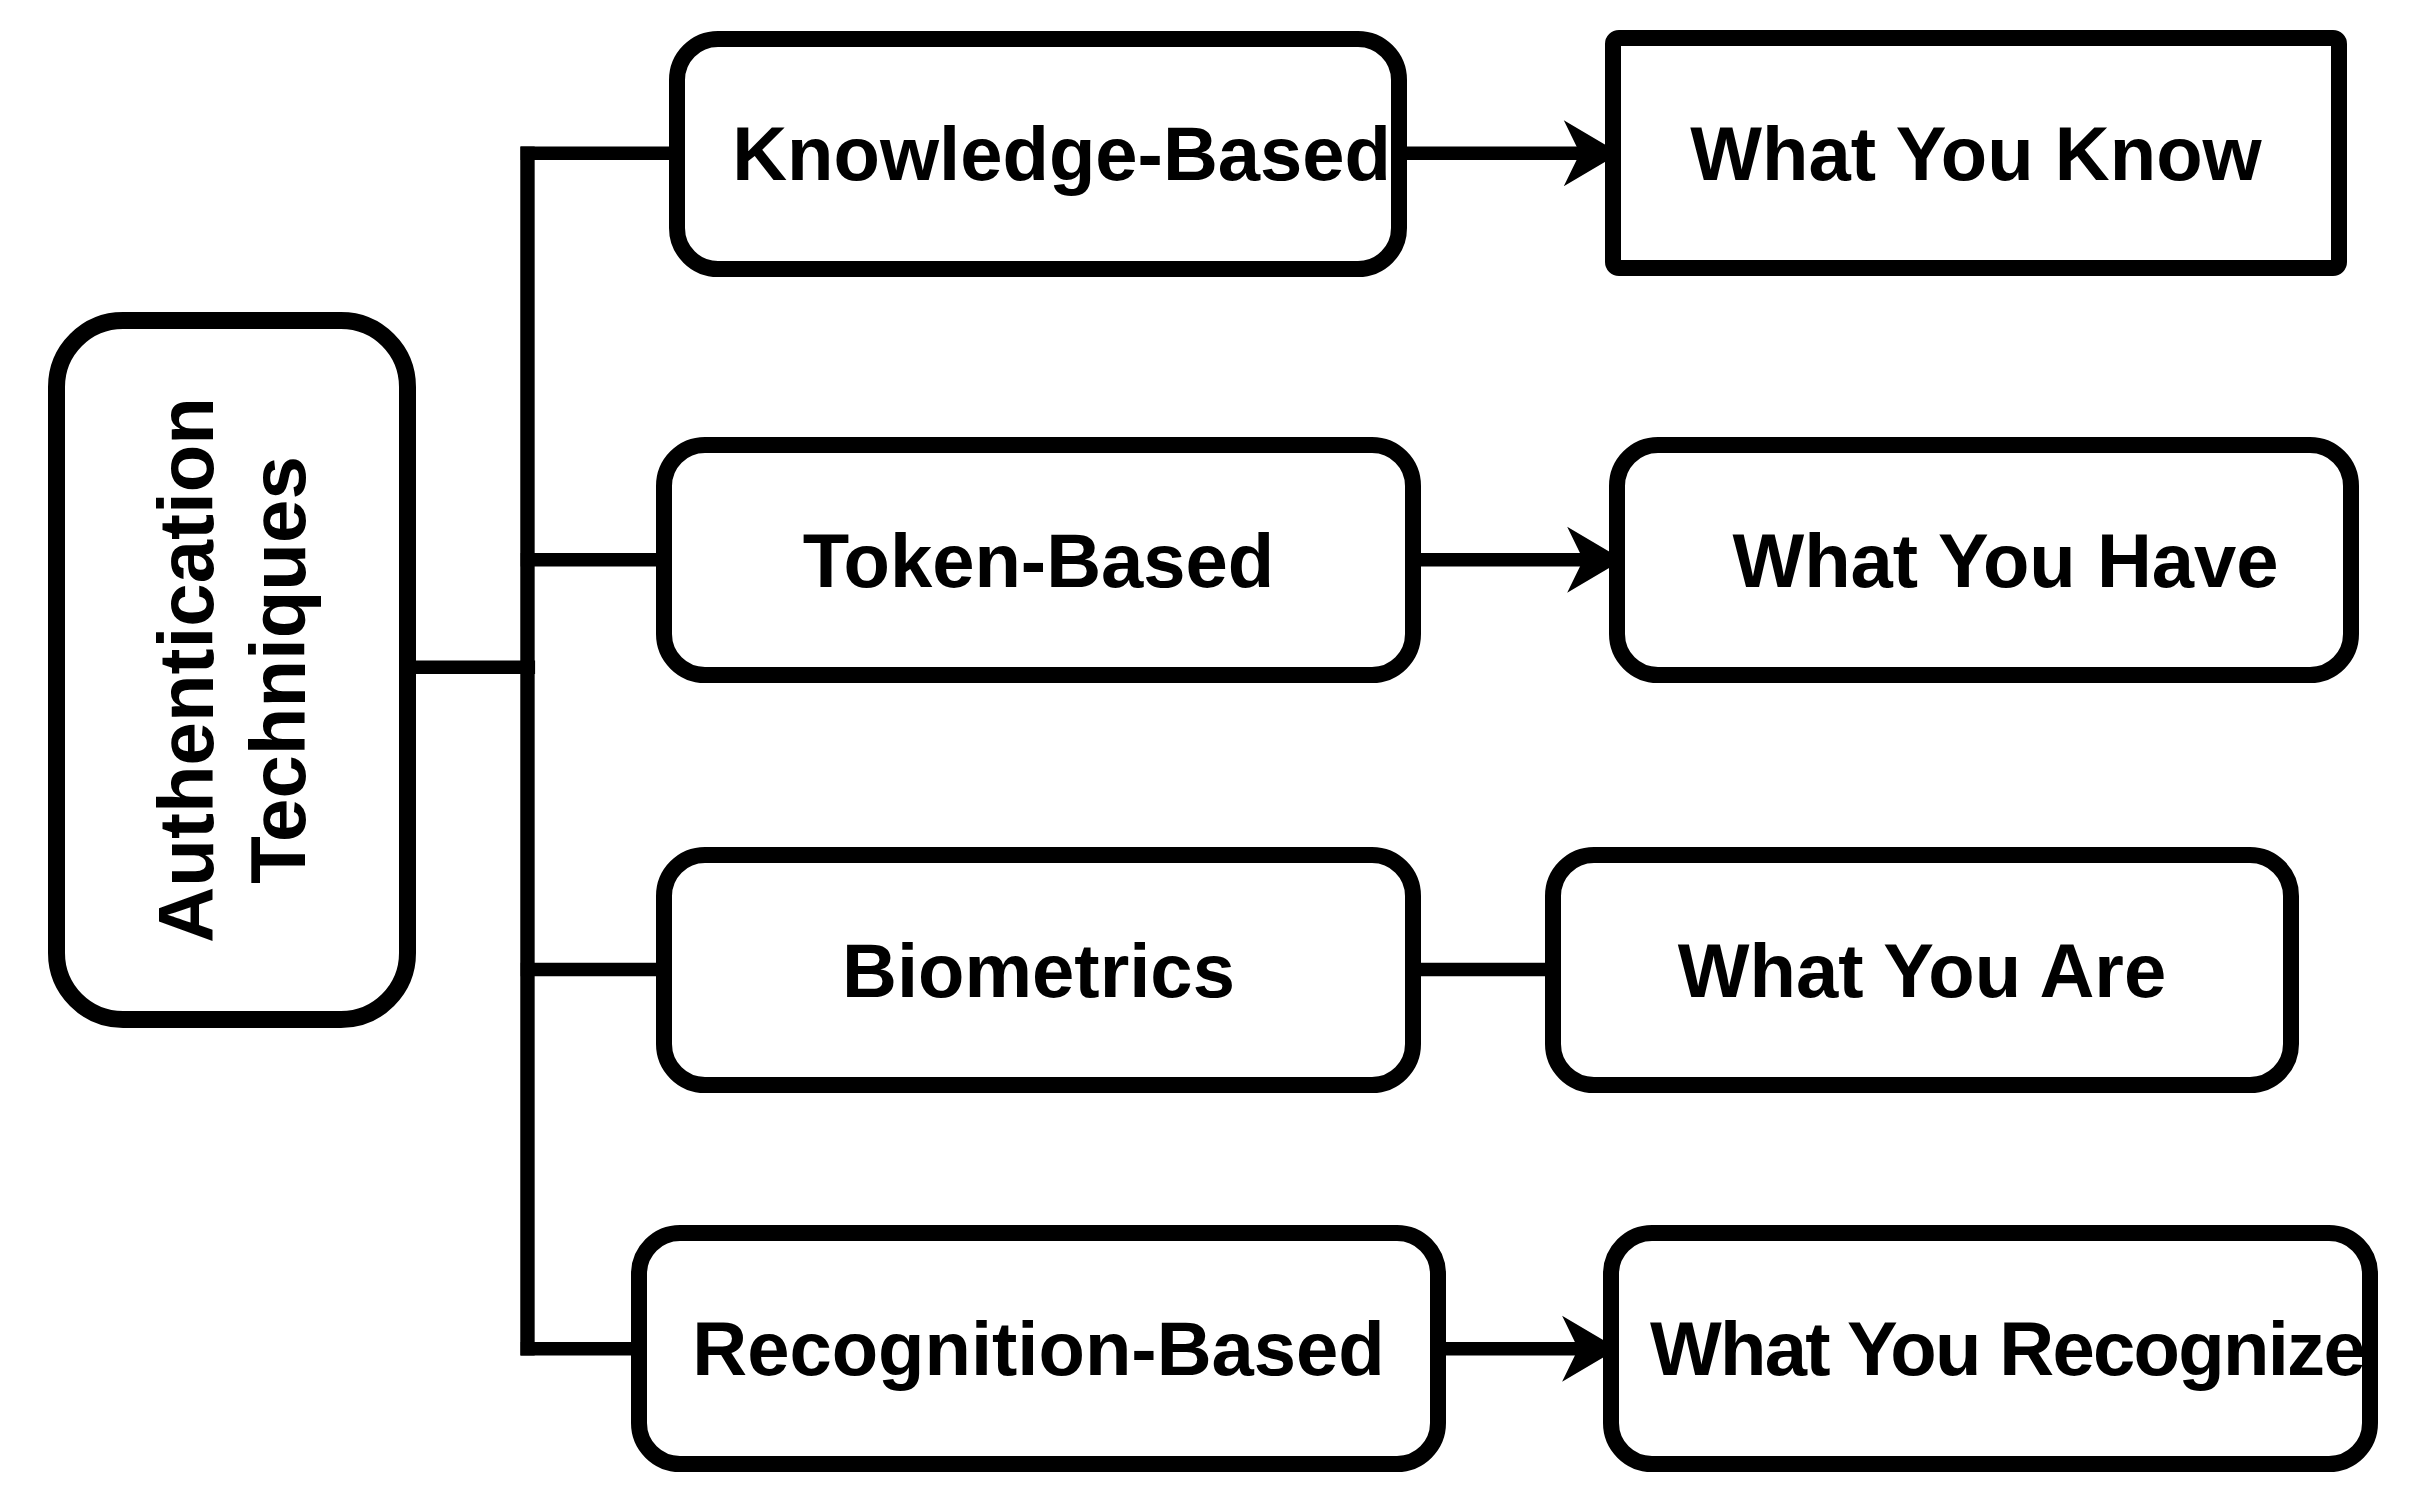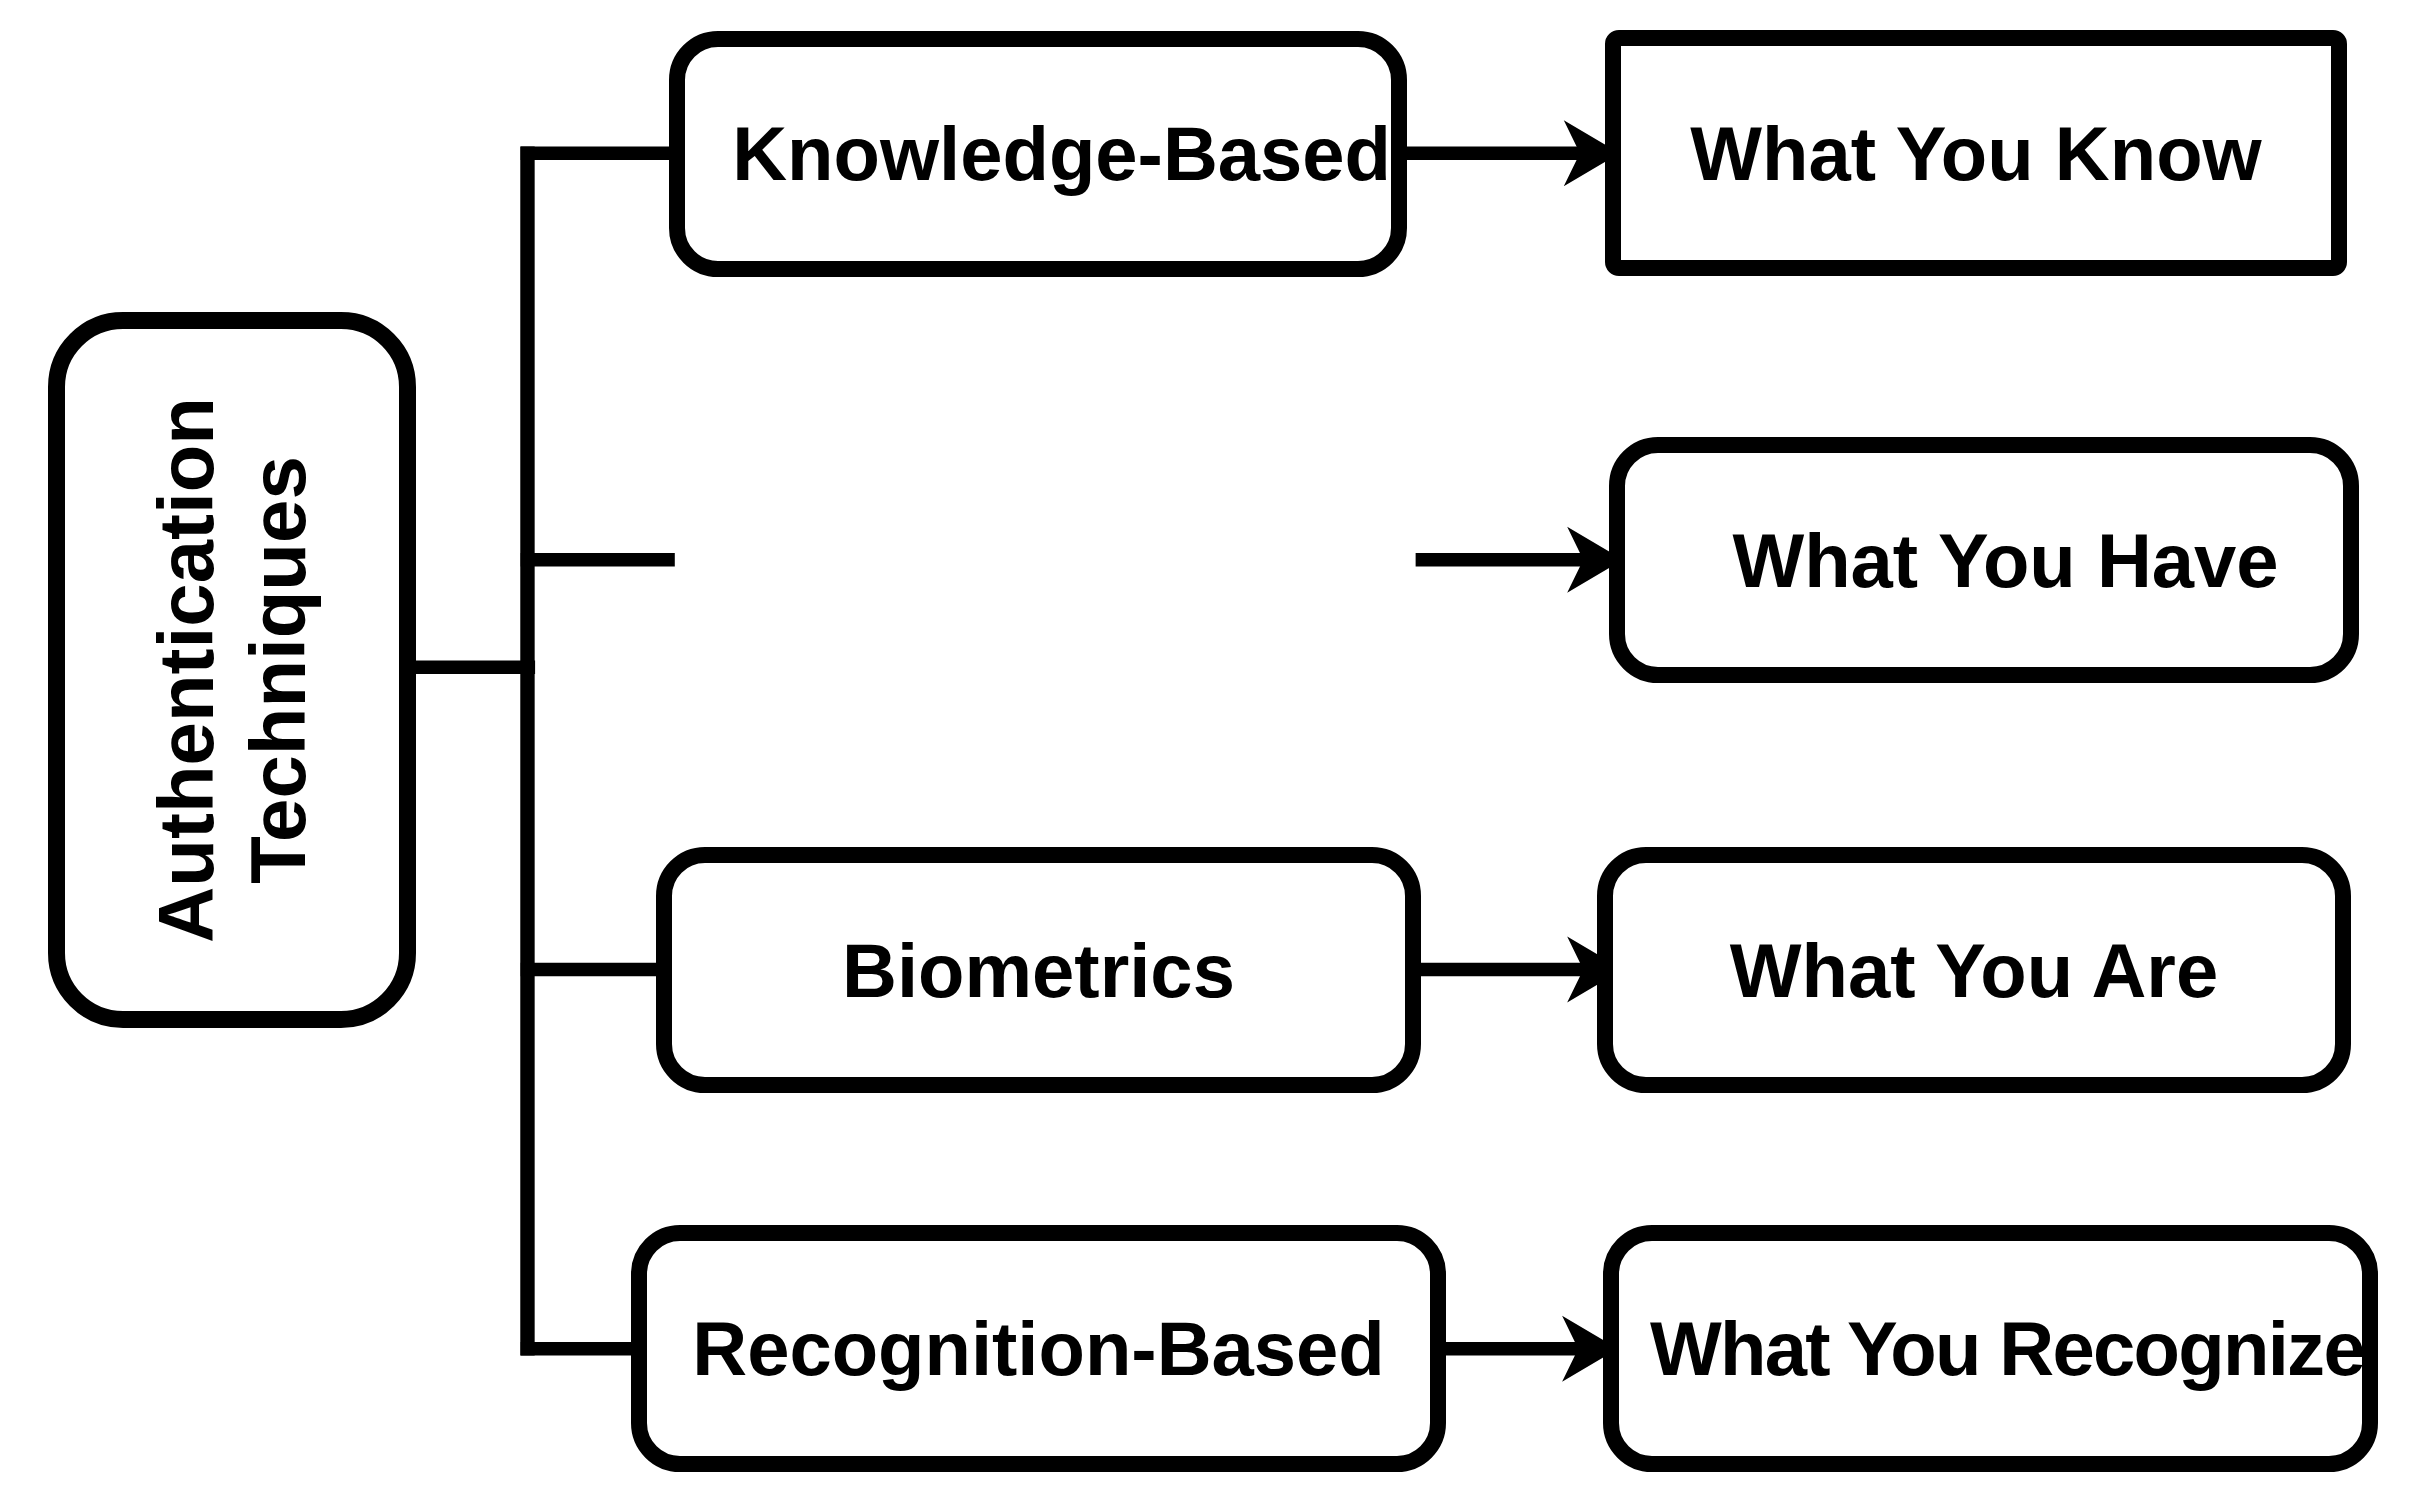--- a/index.html
+++ b/index.html
@@ -83,34 +83,37 @@
   <div class="node root" style="left:48px;top:312px;width:368px;height:716px;">
     <div class="root-label">
       <span>Authentication</span>
       <span>Techniques</span>
     </div>
   </div>
 
   <div class="node" style="left:669px;top:30.5px;width:738px;height:246px;justify-content:flex-end;">
     <span>Knowledge-Based</span>
   </div>
+  <div class="node" style="left:656px;top:437px;width:765px;height:246px;">
+    <span>Token-Based</span>
+  </div>
   <div class="node" style="left:656px;top:847px;width:765px;height:246px;">
     <span>Biometrics</span>
   </div>
   <div class="node" style="left:631px;top:1225px;width:815px;height:247px;">
     <span>Recognition-Based</span>
   </div>
 
   <div class="node" style="left:1605px;top:30px;width:742px;height:246px;border-radius:14px;">
     <span>What You Know</span>
   </div>
   <div class="node" style="left:1609px;top:437px;width:750px;height:246px;padding-left:43px;">
     <span>What You Have</span>
   </div>
-  <div class="node" style="left:1597px;top:847px;width:754px;height:246px;">
+  <div class="node" style="left:1545px;top:847px;width:754px;height:246px;">
     <span>What You Are</span>
   </div>
   <div class="node" style="left:1603px;top:1225px;width:775px;height:247px;">
     <span class="factor-wide">What You Recognize</span>
   </div>
 
 </div>
 
 
 </body></html>

